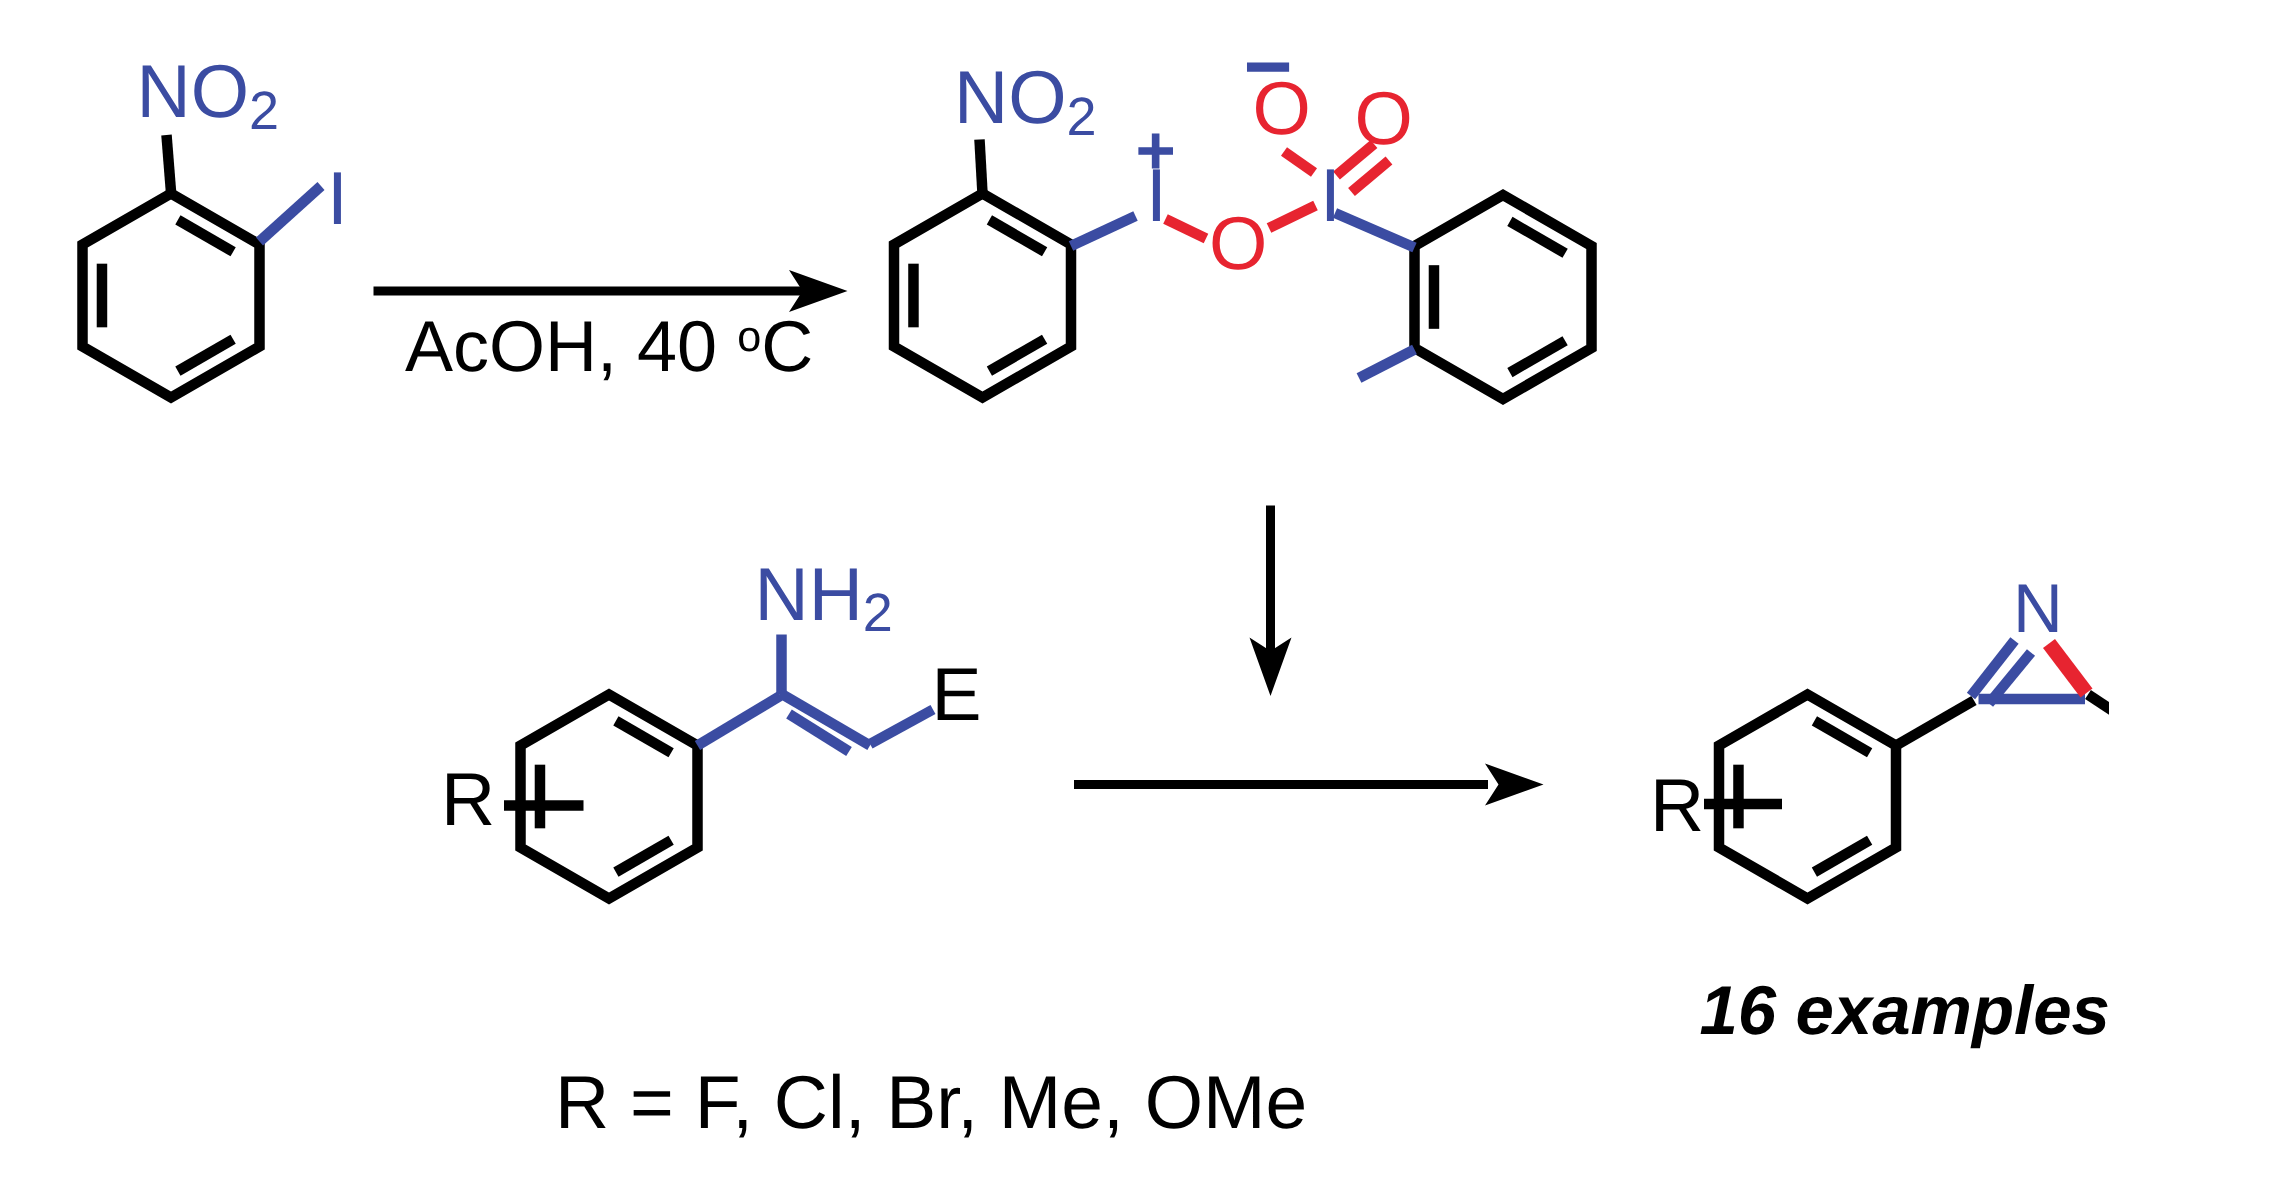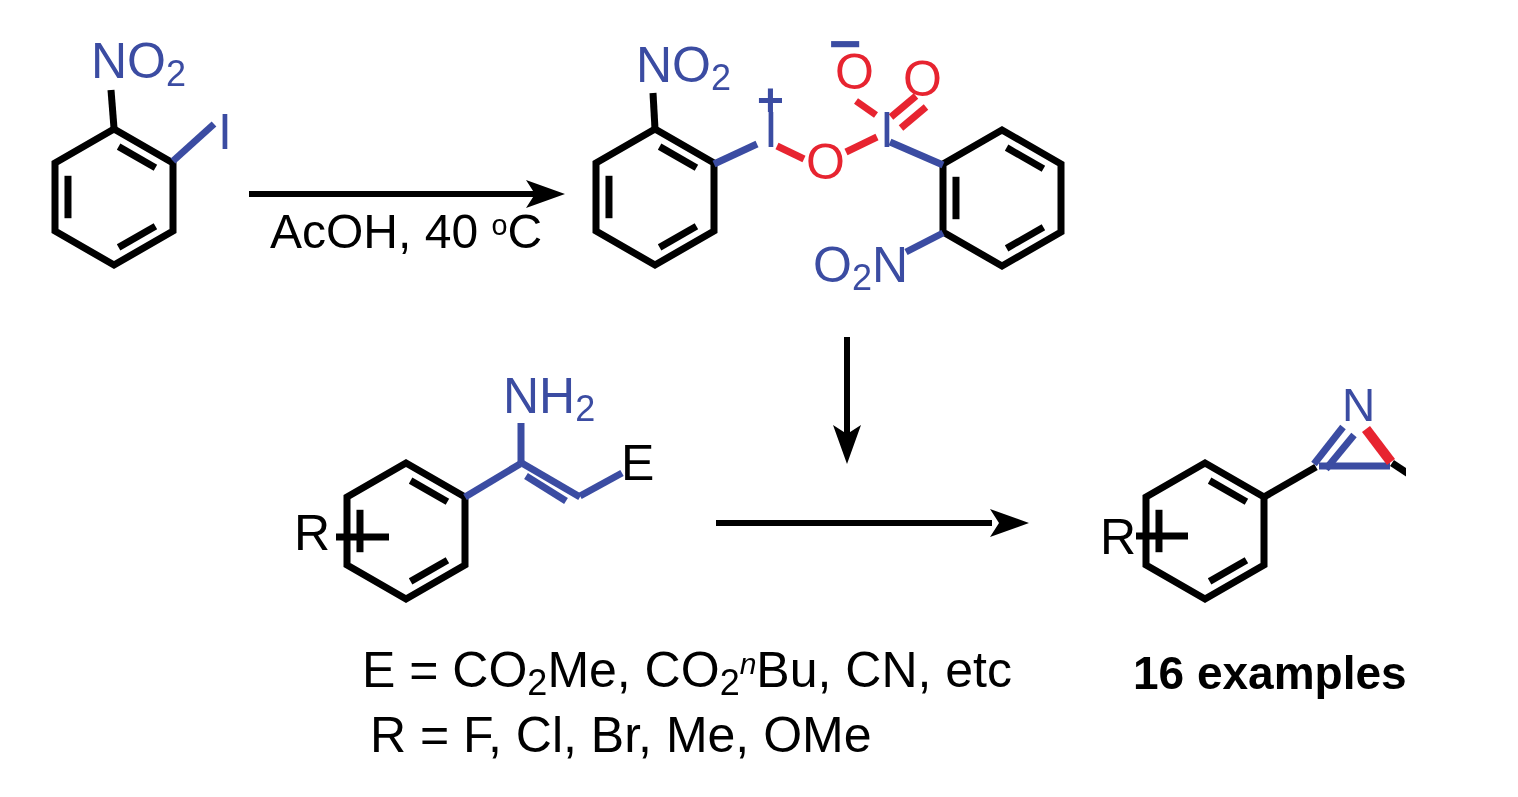--- a/index.html
+++ b/index.html
@@ -12,21 +12,21 @@
   .lbl {
     position:absolute; line-height:1; white-space:nowrap;
     font-family:"Liberation Sans", sans-serif; color:var(--black);
   }
   .blue { color:var(--blue); }
   .red  { color:var(--red); }
   .fs50 { font-size:50px; }
   .fs48 { font-size:48px; }
   .fs46 { font-size:46px; }
   .bold { font-weight:bold; }
-  .bi   { font-weight:bold; }
+  .bi   { font-weight:bold; font-style:italic; }
   .it   { font-style:italic; }
   sub.s { font-size:0.72em; vertical-align:-0.22em; }
   sup.p { font-size:0.6em;  vertical-align:0.45em; }
   sup.pn{ font-size:0.6em;  vertical-align:0.45em; font-style:italic; }
   
   .bond   { fill:none; stroke:var(--black); stroke-width:7; }
   .bondu  { fill:none; stroke:var(--blue);  stroke-width:7; }
   .bondr  { fill:none; stroke:var(--red);   stroke-width:7; }
   .bondr9 { fill:none; stroke:var(--red);   stroke-width:10; }
   .aline  { fill:none; stroke:var(--black); stroke-width:6; }
@@ -121,29 +121,27 @@
   <div class="lbl fs48" style="left:270px; top:208px;"><span>AcOH, 40 </span><sup class="p">o</sup><span>C</span></div>
 
   <div class="lbl blue fs50" style="left:636px; top:40px;"><span>NO</span><sub class="s">2</sub></div>
   <div class="lbl blue fs46 bold" style="left:757px; top:77px;"><span>+</span></div>
   <div class="lbl blue fs50" style="left:764px; top:105px;"><span>I</span></div>
   <div class="lbl blue bold" style="left:829px; top:16px; font-size:56px;"><span>−</span></div>
   <div class="lbl red fs50" style="left:835px; top:47px;"><span>O</span></div>
   <div class="lbl red fs50" style="left:903px; top:54px;"><span>O</span></div>
   <div class="lbl blue fs50" style="left:880px; top:105px;"><span>I</span></div>
   <div class="lbl red fs50" style="left:806px; top:137px;"><span>O</span></div>
-  <div class="lbl blue fs50" style="left:813px; top:240px;"><span>O</span><sub class="s">2</sub><span>N</span></div>
 
   <div class="lbl blue fs50" style="left:503px; top:371px;"><span>NH</span><sub class="s">2</sub></div>
   <div class="lbl fs50" style="left:294px; top:508px;"><span>R</span></div>
   <div class="lbl fs50" style="left:621px; top:438px;"><span>E</span></div>
 
 
   <div class="lbl blue fs46" style="left:1342px; top:382px;"><span>N</span></div>
   <div class="lbl fs50" style="left:1100px; top:512px;"><span>R</span></div>
   <div class="lbl fs50" style="left:1430px; top:468px;"><span>E</span></div>
 
-  <div class="lbl fs50" style="left:362px; top:645px;"><span>E = CO</span><sub class="s">2</sub><span>Me, CO</span><sub class="s">2</sub><sup class="pn">n</sup><span>Bu, CN, etc</span></div>
   <div class="lbl fs50" style="left:370px; top:710px;"><span>R = F, Cl, Br, Me, OMe</span></div>
 
   <div class="lbl bi fs46" style="left:1133px; top:650px;"><span>16 examples</span></div>
 
 </div>
 
 </body></html>

